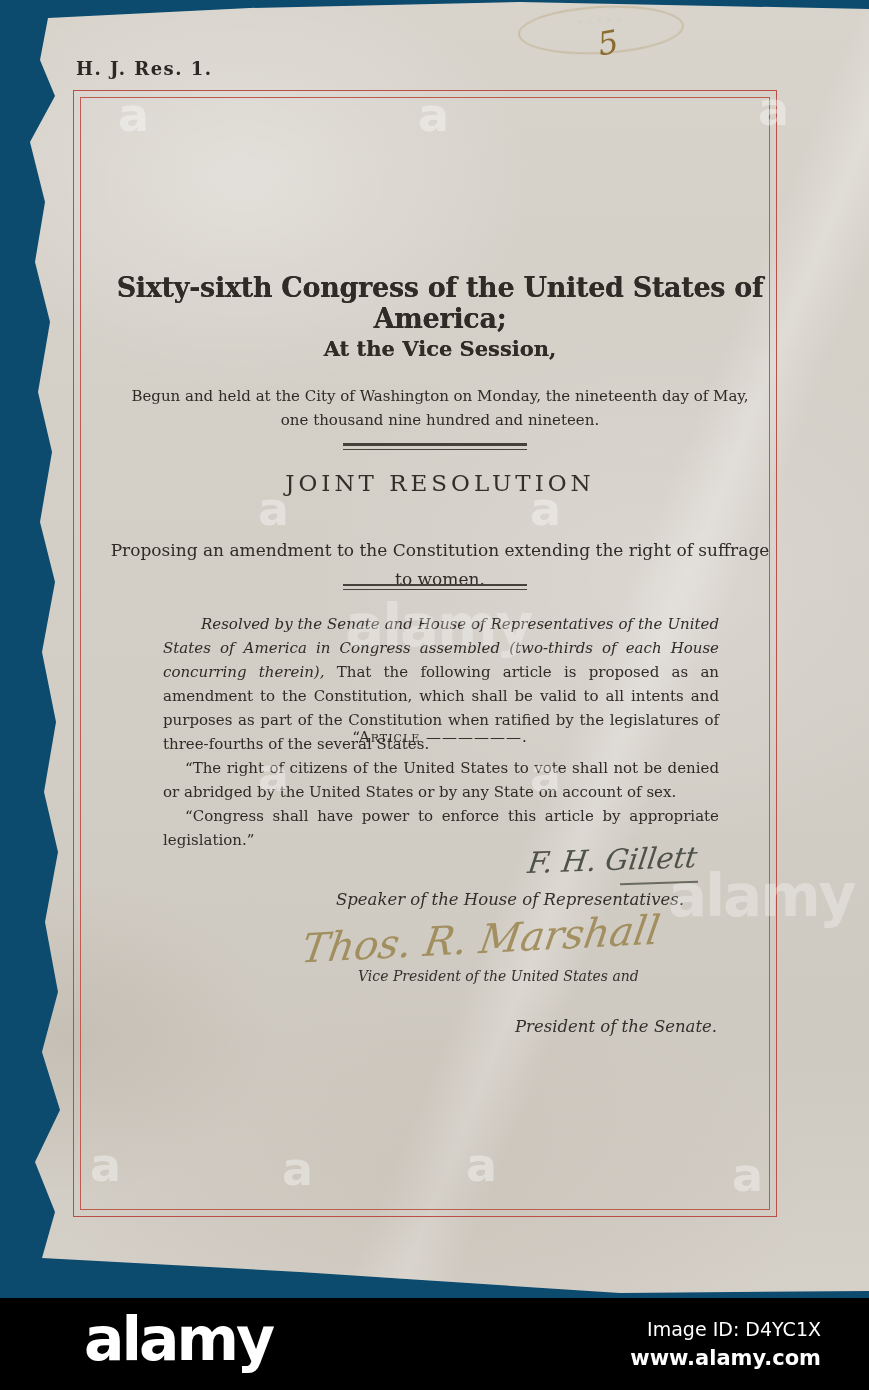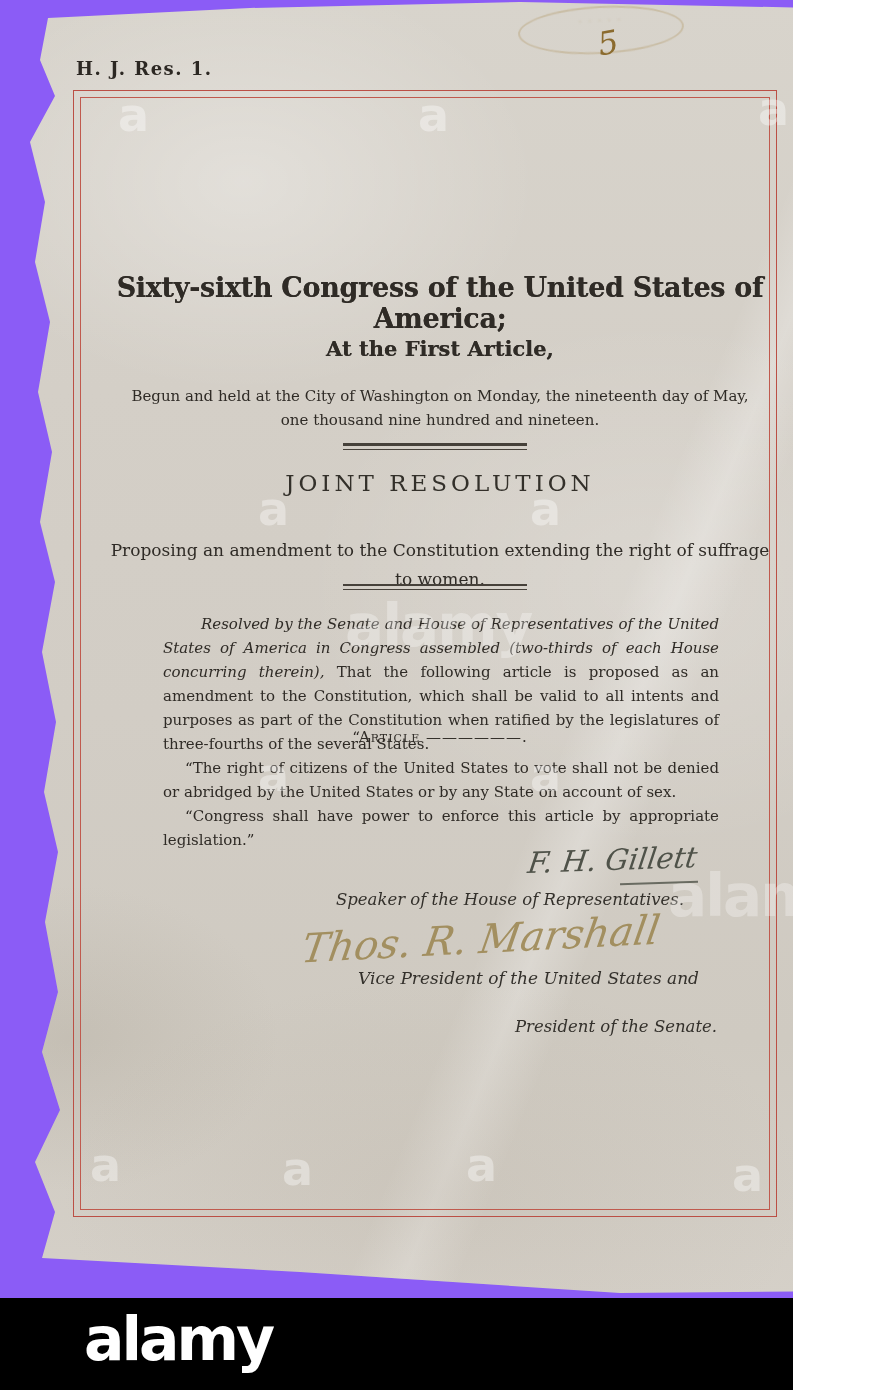--- a/index.html
+++ b/index.html
@@ -1,17 +1,17 @@
 <!DOCTYPE html>
 <html><head>
 <meta charset="utf-8">
 <style>
   html,body{margin:0;padding:0;}
   body{width:869px;height:1390px;background:#ffffff;font-family:"DejaVu Serif", serif;}
-  .scene{position:relative;width:793px;height:1390px;overflow:hidden;background:#8b5cf6;}
+  .scene{position:relative;width:869px;height:1390px;overflow:hidden;background:#0c4a6e;}
 
   
   .paper{
     position:absolute;left:0;top:0;width:869px;height:1298px;
     background:
       radial-gradient(ellipse 420px 300px at 28% 14%, rgba(255,255,255,.30), rgba(255,255,255,0) 70%),
       radial-gradient(ellipse 500px 380px at 75% 45%, rgba(255,255,255,.18), rgba(255,255,255,0) 70%),
       radial-gradient(ellipse 520px 300px at 50% 92%, rgba(166,155,138,.16), rgba(166,155,138,0) 72%),
       radial-gradient(ellipse 300px 220px at 8% 80%, rgba(150,140,122,.18), rgba(150,140,122,0) 70%),
       linear-gradient(112deg, rgba(255,255,255,0) 62%, rgba(255,255,255,.25) 66%, rgba(255,255,255,0) 70%),
@@ -71,21 +71,21 @@
 
   .sig{position:absolute;font-style:italic;font-family:"DejaVu Serif",serif;}
   .sig-gillett{left:528px;top:843px;font-size:29px;color:#4f5249;
     transform:rotate(-2deg) skewX(-10deg);}
   .sig-underline{position:absolute;left:620px;top:882px;width:78px;height:2px;
     background:#4f5249;transform:rotate(-2deg);opacity:.8;}
   .speaker-title{position:absolute;left:300px;top:890px;width:420px;text-align:center;
     font-style:italic;font-size:16.5px;color:#33302b;}
   .sig-marshall{left:302px;top:916px;font-size:40px;color:#9b854f;
     transform:rotate(-3deg) skewX(-12deg);opacity:.85;}
-  .vp-line1{position:absolute;left:358px;top:968px;font-style:italic;font-size:17px;color:#33302b;}
+  .vp-line1{position:absolute;left:358px;top:968px;font-style:italic;font-size:14px;color:#33302b;}
   .vp-line2{position:absolute;left:515px;top:991px;font-style:italic;font-size:16.5px;color:#33302b;margin-top:26px;}
 
   
   .wm{position:absolute;color:rgba(255,255,255,.38);font-family:"DejaVu Sans",sans-serif;
     font-weight:bold;pointer-events:none;}
   .wm-a{font-size:46px;}
   .wm-big{font-size:58px;color:rgba(255,255,255,.30);letter-spacing:-2px;}
 
   
   .alamy-bar{position:absolute;left:0;top:1298px;width:869px;height:92px;background:#000;}
@@ -109,21 +109,21 @@
       <div class="stamp-text">·&nbsp;·&nbsp;·&nbsp;·&nbsp;·</div>
     </div>
     <div class="five">5</div>
 
     <div class="rule-outer">
       <div class="rule-inner"></div>
     </div>
 
     <div class="centered doc-title ink">Sixty-sixth Congress of the United States of America;</div>
 
-    <div class="centered session ink">At the First Article,</div>
+    <div class="centered session ink">At the Vice Session,</div>
 
     <div class="centered begun preline ink">Begun and held at the City of Washington on Monday, the nineteenth day of May,
 one thousand nine hundred and nineteen.</div>
 
     <div class="divider divider-1"></div>
 
     <div class="centered jr-heading">JOINT RESOLUTION</div>
 
     <div class="centered proposing preline ink">Proposing an amendment to the Constitution extending the right of suffrage
 to women.</div>
@@ -158,15 +158,19 @@
   <div class="wm wm-a" style="left:530px;top:748px;">a</div>
   <div class="wm wm-a" style="left:90px;top:1138px;">a</div>
   <div class="wm wm-a" style="left:282px;top:1142px;">a</div>
   <div class="wm wm-a" style="left:466px;top:1138px;">a</div>
   <div class="wm wm-a" style="left:732px;top:1148px;">a</div>
   <div class="wm wm-big" style="left:345px;top:592px;">alamy</div>
   <div class="wm wm-big" style="left:668px;top:862px;">alamy</div>
 
   <div class="alamy-bar">
     <div class="alamy-logo">alamy</div>
+    <div class="bar-right">
+      <div class="bar-image-id">Image ID: D4YC1X</div>
+      <div class="bar-url">www.alamy.com</div>
+    </div>
   </div>
 
 </div>
 
 </body></html>

